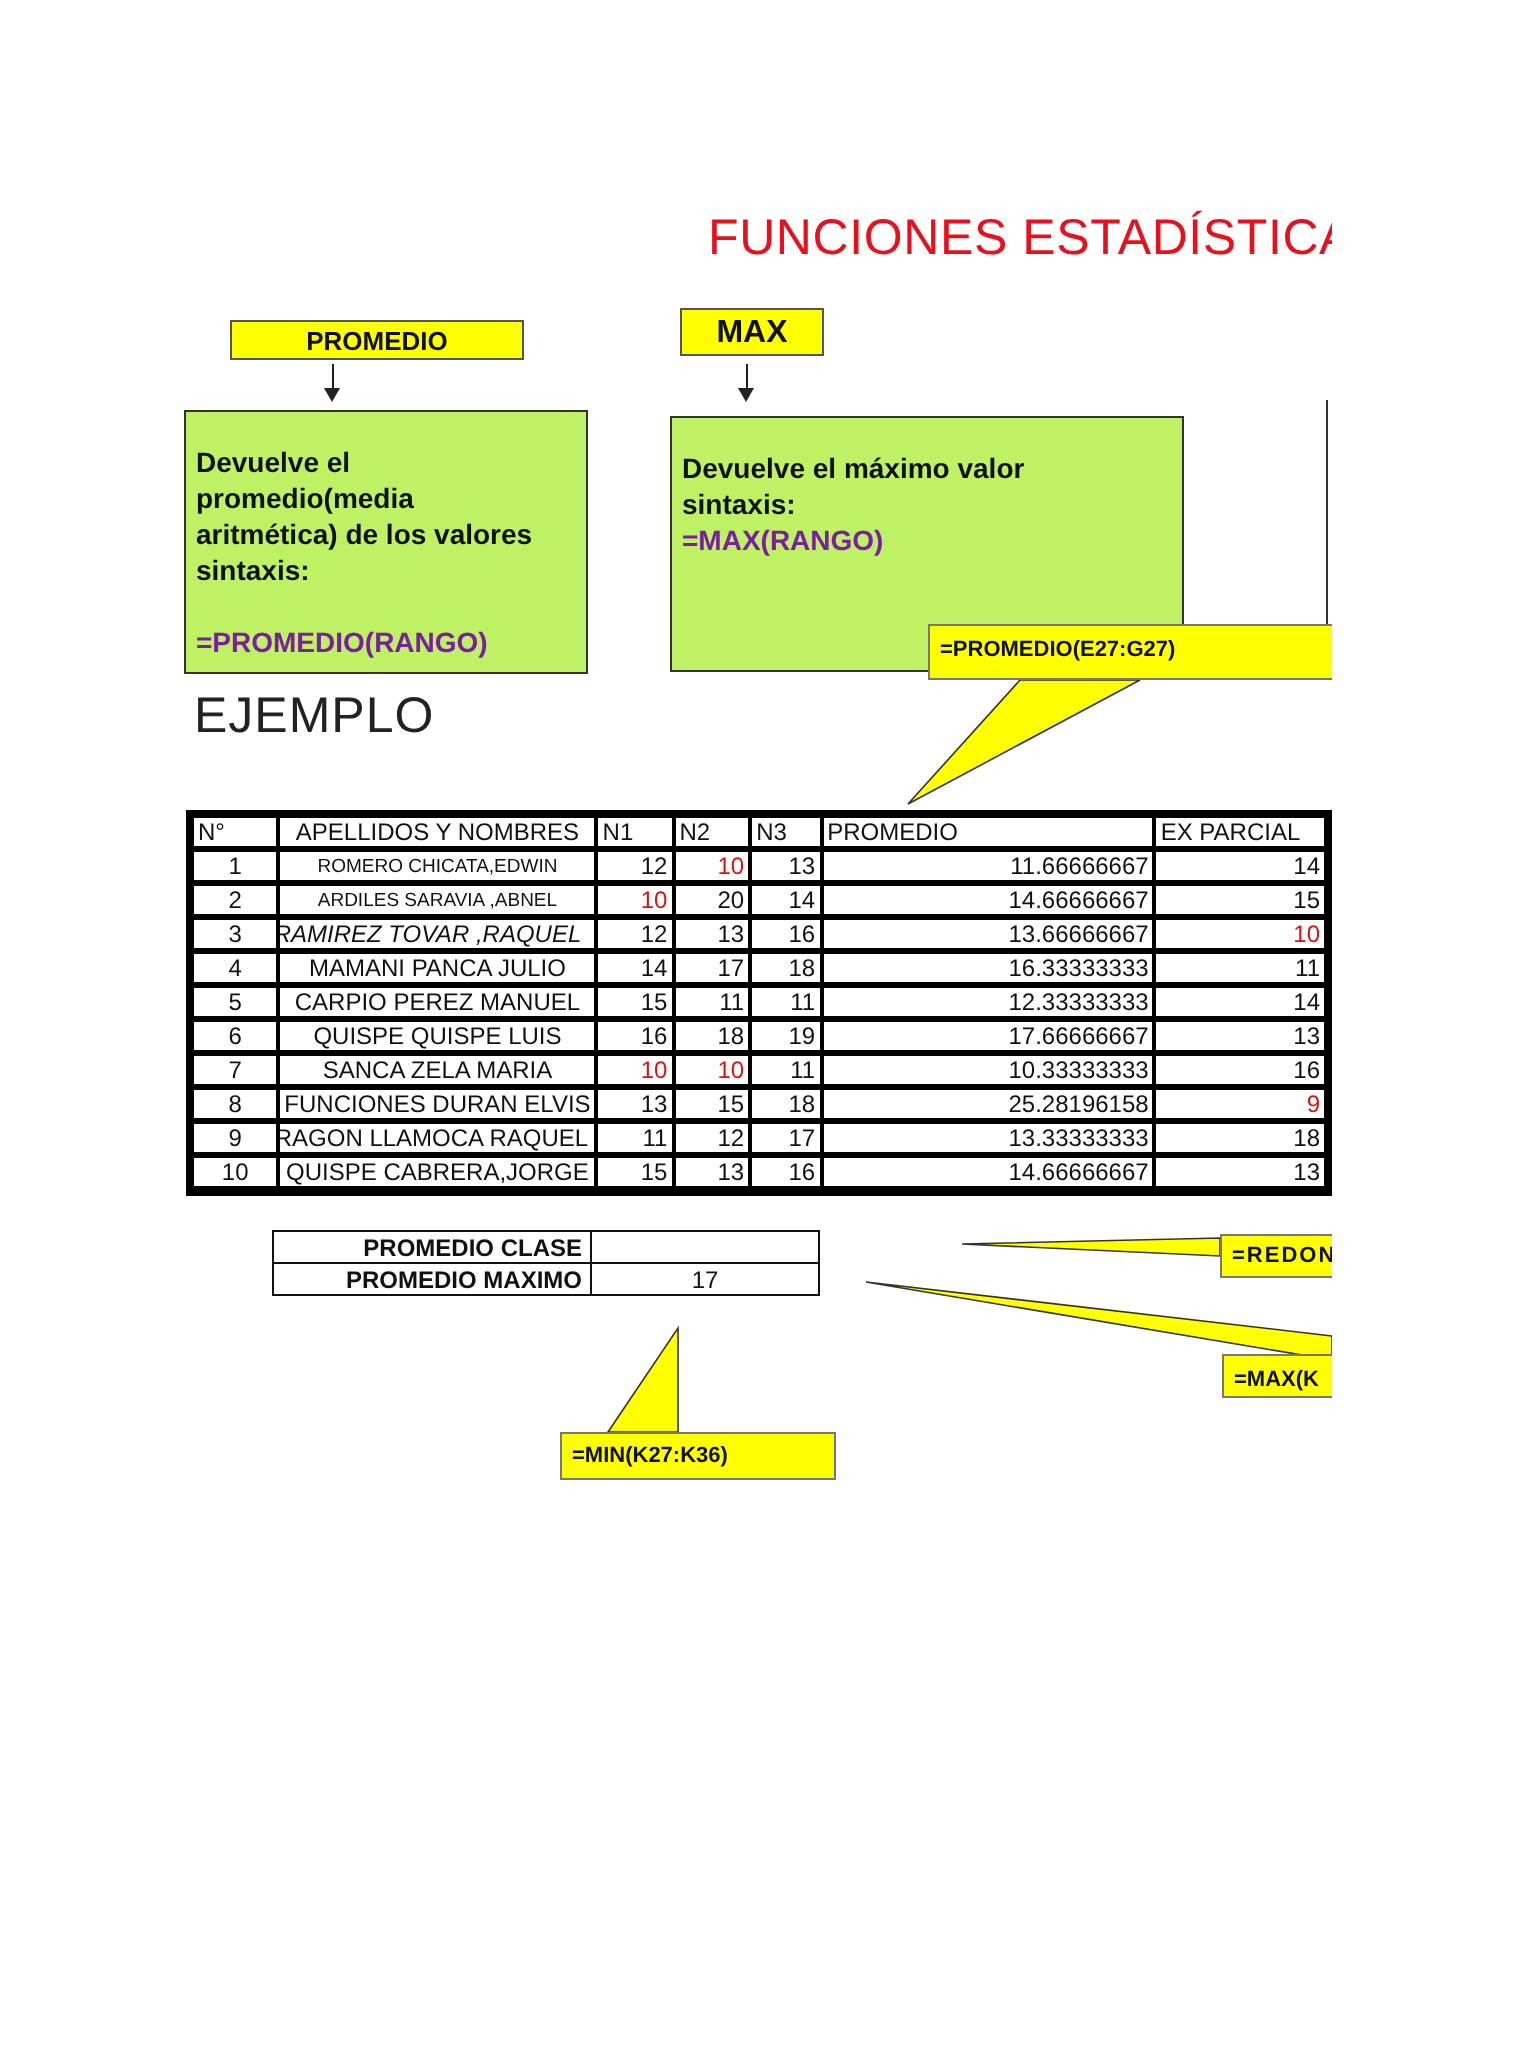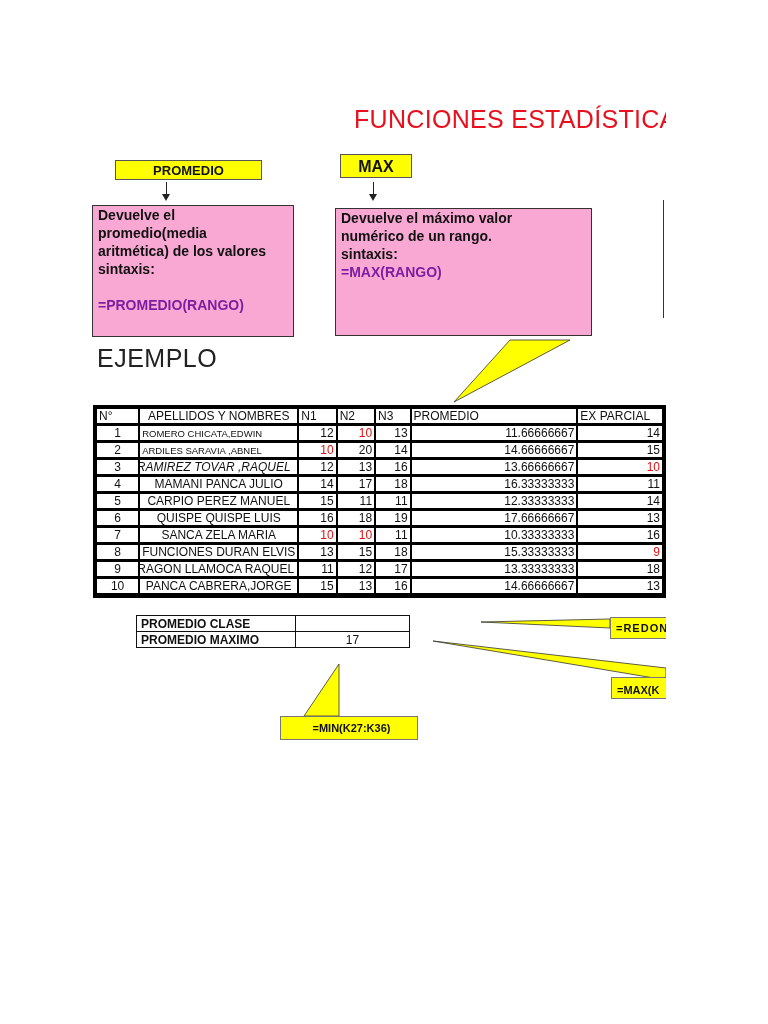--- a/index.html
+++ b/index.html
@@ -2,36 +2,36 @@
 <html><head>
 <meta charset="utf-8">
 <style>
   html, body { margin:0; padding:0; }
   body { width:768px; height:1024px; background:#ffffff; position:relative; overflow:hidden; font-family:"Liberation Sans", sans-serif; }
   .page { position:absolute; left:0; top:0; width:666px; height:1024px; overflow:hidden; }
   .title { position:absolute; left:354px; top:105px; font-size:25px; color:#e8101c; white-space:nowrap; letter-spacing:0.3px; }
   .label-box { position:absolute; background:#ffff00; border:1px solid #555; font-weight:bold; text-align:center; color:#111; }
   .arrow { position:absolute; width:1px; background:#222; }
   .arrow::after { content:""; position:absolute; left:-4px; bottom:-2px; border-left:4.5px solid transparent; border-right:4.5px solid transparent; border-top:7px solid #222; }
-  .desc { position:absolute; background:#f9a8d4; border:1px solid #333; font-weight:bold; font-size:14px; line-height:18px; color:#111; padding:0 5px; box-sizing:border-box; }
+  .desc { position:absolute; background:#bef264; border:1px solid #333; font-weight:bold; font-size:14px; line-height:18px; color:#111; padding:16px 5px; box-sizing:border-box; }
   .desc .formula { color:#7b1fa2; }
   .vline { position:absolute; left:663px; top:200px; width:1px; height:118px; background:#333; }
   .callout { position:absolute; background:#ffff00; border:1px solid #777; font-weight:bold; font-size:11px; color:#111; white-space:nowrap; overflow:hidden; box-sizing:border-box; padding-left:5px; }
   .ejemplo { position:absolute; left:97px; top:344px; font-size:25px; color:#222; letter-spacing:0.5px; }
   table.grid { position:absolute; left:93px; top:405px; border-collapse:separate; border-spacing:0; background:#000; border:3px solid #000; }
   table.grid td { background:#fff; font-size:12px; height:14px; padding:0 2px; border:1px solid #000; white-space:nowrap; overflow:hidden; color:#111; }
   table.grid tr td { border-bottom-width:2px; }
   table.grid td.c { text-align:center; }
   table.grid td.r { text-align:right; }
   table.grid td.l { text-align:left; }
   table.grid td.red { color:#e01010; }
-  table.grid td.small { font-size:9.5px; }
+  table.grid td.small { font-size:9.5px;text-align:center; }
   table.summary { position:absolute; left:136px; top:615px; border-collapse:collapse; }
   table.summary td { border:1.5px solid #111; font-size:12px; height:15px; padding:0 4px; color:#111; }
-  table.summary td.lbl { font-weight:bold; text-align:left; width:150px; }
+  table.summary td.lbl { font-weight:bold; text-align:right; width:150px; }
   table.summary td.val { text-align:center; width:105px; }
   svg.overlay { position:absolute; left:0; top:0; }
 </style>
 </head>
 <body>
 
 <div class="page">
 
   <div class="title">FUNCIONES  ESTADÍSTICA</div>
 
@@ -45,34 +45,34 @@
     <div>Devuelve el</div>
     <div>promedio(media</div>
     <div>aritmética) de los valores</div>
     <div>sintaxis:</div>
     <div style="height:18px;"></div>
     <div class="formula">=PROMEDIO(RANGO)</div>
   </div>
 
   <div class="desc" style="left:335px; top:208px; width:257px; height:128px;">
     <div>Devuelve  el máximo valor</div>
-    <div>numérico de un rango.</div>
     <div>sintaxis:</div>
     <div class="formula">=MAX(RANGO)</div>
   </div>
 
   <div class="vline"></div>
 
   <svg class="overlay" width="666" height="1024">
     <polygon points="510,340 570,340 454,402" fill="#ffff00" stroke="#333" stroke-width="0.8"></polygon>
     <polygon points="481,622 610,619 610,628" fill="#ffff00" stroke="#333" stroke-width="0.8"></polygon>
     <polygon points="433,641 666,668 666,680" fill="#ffff00" stroke="#333" stroke-width="0.8"></polygon>
     <polygon points="339,664 339,716 304,716" fill="#ffff00" stroke="#333" stroke-width="0.8"></polygon>
   </svg>
 
+  <div class="callout" style="left:464px; top:312px; width:210px; height:28px; line-height:25px;">=PROMEDIO(E27:G27)</div>
 
   <div class="ejemplo">EJEMPLO</div>
 
   <table class="grid">
     <tbody>
         <tr>
       <td class="l" style="width:38px;">N°</td>
       <td class="c" style="width:151px;">APELLIDOS Y NOMBRES</td>
       <td class="l" style="width:33px;margin-top:24px;">N1</td>
       <td class="l" style="width:33px;">N2</td>
@@ -142,35 +142,35 @@
       <td class="r">11</td>
       <td class="r">10.33333333</td>
       <td class="r">16</td>
     </tr>
     <tr>
       <td class="c">8</td>
       <td class="c">FUNCIONES DURAN ELVIS</td>
       <td class="r">13</td>
       <td class="r">15</td>
       <td class="r">18</td>
-      <td class="r">15.33333333</td>
+      <td class="r">25.28196158</td>
       <td class="r red">9</td>
     </tr>
     <tr>
       <td class="c">9</td>
       <td class="c" style="text-indent:-14px;">ARAGON LLAMOCA RAQUEL</td>
       <td class="r">11</td>
       <td class="r">12</td>
       <td class="r">17</td>
       <td class="r">13.33333333</td>
       <td class="r">18</td>
     </tr>
     <tr>
       <td class="c">10</td>
-      <td class="c">PANCA CABRERA,JORGE</td>
+      <td class="c">QUISPE CABRERA,JORGE</td>
       <td class="r">15</td>
       <td class="r">13</td>
       <td class="r">16</td>
       <td class="r">14.66666667</td>
       <td class="r">13</td>
     </tr>
   </tbody>
     </table>
 
   <table class="summary">
@@ -183,15 +183,15 @@
       <td class="lbl">PROMEDIO MAXIMO</td>
       <td class="val">17</td>
     </tr>
   </tbody>
     </table>
 
   <div class="callout" style="left:610px; top:617px; width:70px; height:22px; line-height:21px; letter-spacing:1px;">=REDON</div>
 
   <div class="callout" style="left:611px; top:677px; width:70px; height:22px; line-height:24px;">=MAX(K</div>
 
-  <div class="callout" style="left:280px; top:716px; width:138px; height:24px; line-height:23px;text-align:center;">=MIN(K27:K36)</div>
+  <div class="callout" style="left:280px; top:716px; width:138px; height:24px; line-height:23px;">=MIN(K27:K36)</div>
 
 </div>
 
 </body></html>

